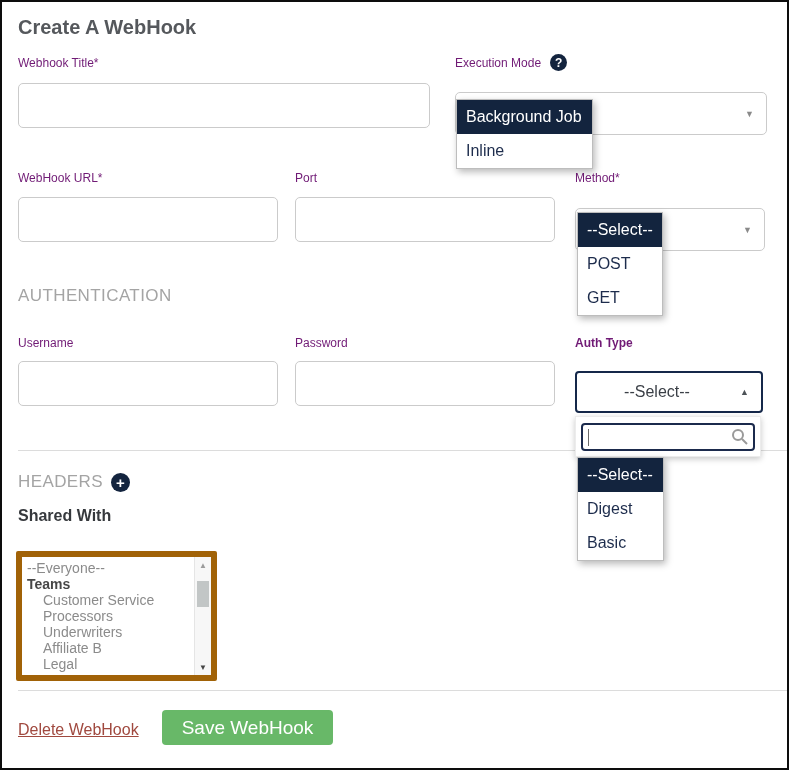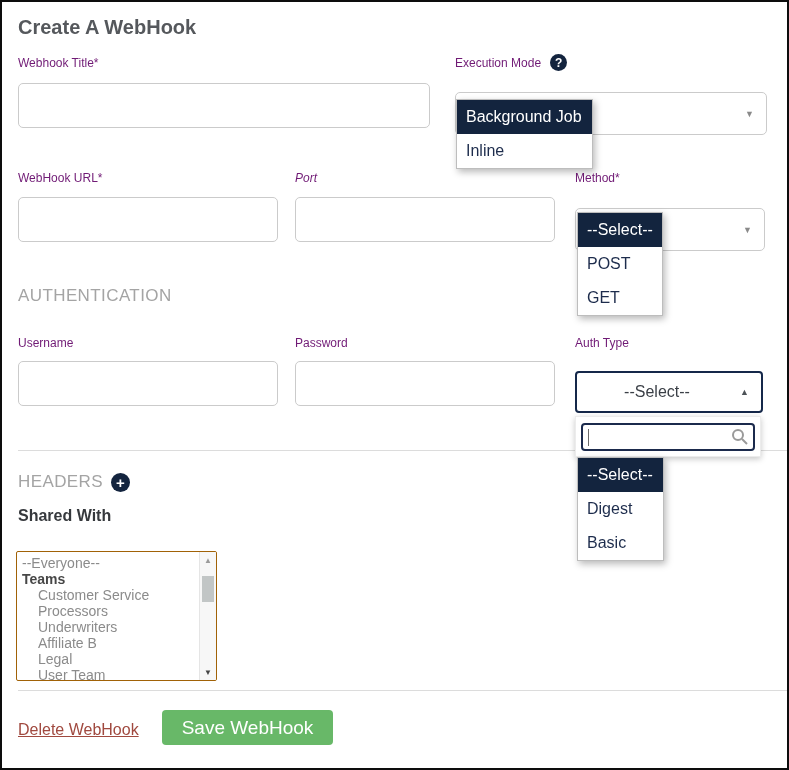--- a/index.html
+++ b/index.html
@@ -89,21 +89,21 @@
   .help-icon { width: 17px; height: 17px; font-size: 12px; margin-left: 9px; }
   .plus-icon { width: 19px; height: 19px; font-size: 15px; margin-left: 8px; }
   .lblrow { display: flex; align-items: center; }
 
   
   .divider { left: 16px; right: 0; height: 1px; background: #dcdcdc; z-index: 1; }
 
   
   .listbox {
     left: 14px; top: 549px; width: 201px; height: 130px;
-    border: 1px solid #a16207; border-radius: 2px; background: #fff; overflow: hidden;
+    border: 6px solid #a16207; border-radius: 2px; background: #fff; overflow: hidden;
   }
   .lb-items { position: absolute; left: 0; top: 3px; right: 17px; bottom: 0; overflow: hidden; }
   .lb-item {
     font-size: 14px; line-height: 16px; color: #8b8b8b;
     padding-left: 5px; white-space: nowrap; overflow: hidden;
   }
   .lb-item.lb-bold { font-weight: bold; color: #474747; }
   .lb-item.lb-indent { padding-left: 21px; }
   .sbar {
     position: absolute; right: 0; top: 0; bottom: 0; width: 17px;
@@ -151,41 +151,41 @@
   <div class="abs sel" style="left:453px; top:90px; width:312px; height:43px;">
     <span class="sel-text">Background Job</span>
     <span class="caret">▼</span>
   </div>
   <div class="abs menu" style="left:454px; top:97px; width:137px;">
     <div class="opt hl">Background Job</div>
     <div class="opt">Inline</div>
   </div>
 
   <div class="abs lbl" style="left:16px; top:169px;">WebHook URL*</div>
-  <div class="abs lbl" style="left:293px; top:169px;font-style:italic;">Port</div>
+  <div class="abs lbl" style="left:293px; top:169px;">Port</div>
   <div class="abs lbl" style="left:573px; top:169px;">Method*</div>
 
   <input class="abs tinput" style="left: 16px; top: 195px; width: 260px; height: 45px;" value="">
   <input class="abs tinput" style="left: 293px; top: 195px; width: 260px; height: 45px;" value="">
 
   <div class="abs sel" style="left:573px; top:206px; width:190px; height:43px;">
     <span class="sel-text">--Select--</span>
     <span class="caret">▼</span>
   </div>
   <div class="abs menu" style="left:575px; top:210px; width:86px;">
     <div class="opt hl">--Select--</div>
     <div class="opt">POST</div>
     <div class="opt">GET</div>
   </div>
 
   <div class="abs section-hdr" style="left:16px; top:284px;">AUTHENTICATION</div>
 
   <div class="abs lbl" style="left:16px; top:334px;">Username</div>
   <div class="abs lbl" style="left:293px; top:334px;">Password</div>
-  <div class="abs lbl" style="left:573px; top:334px;">Auth Type</div>
+  <div class="abs lbl" style="left:573px; top:334px;font-weight:bold;">Auth Type</div>
 
   <input class="abs tinput" style="left: 16px; top: 359px; width: 260px; height: 45px;" value="">
   <input class="abs tinput" style="left: 293px; top: 359px; width: 260px; height: 45px;" value="">
 
   <div class="abs auth-sel" style="left:573px; top:369px; width:188px; height:42px; z-index:2;">
     <span class="sel-text-c">--Select--</span>
     <span class="caret">▲</span>
   </div>
 
   <div class="abs divider" style="top:448px;"></div>

